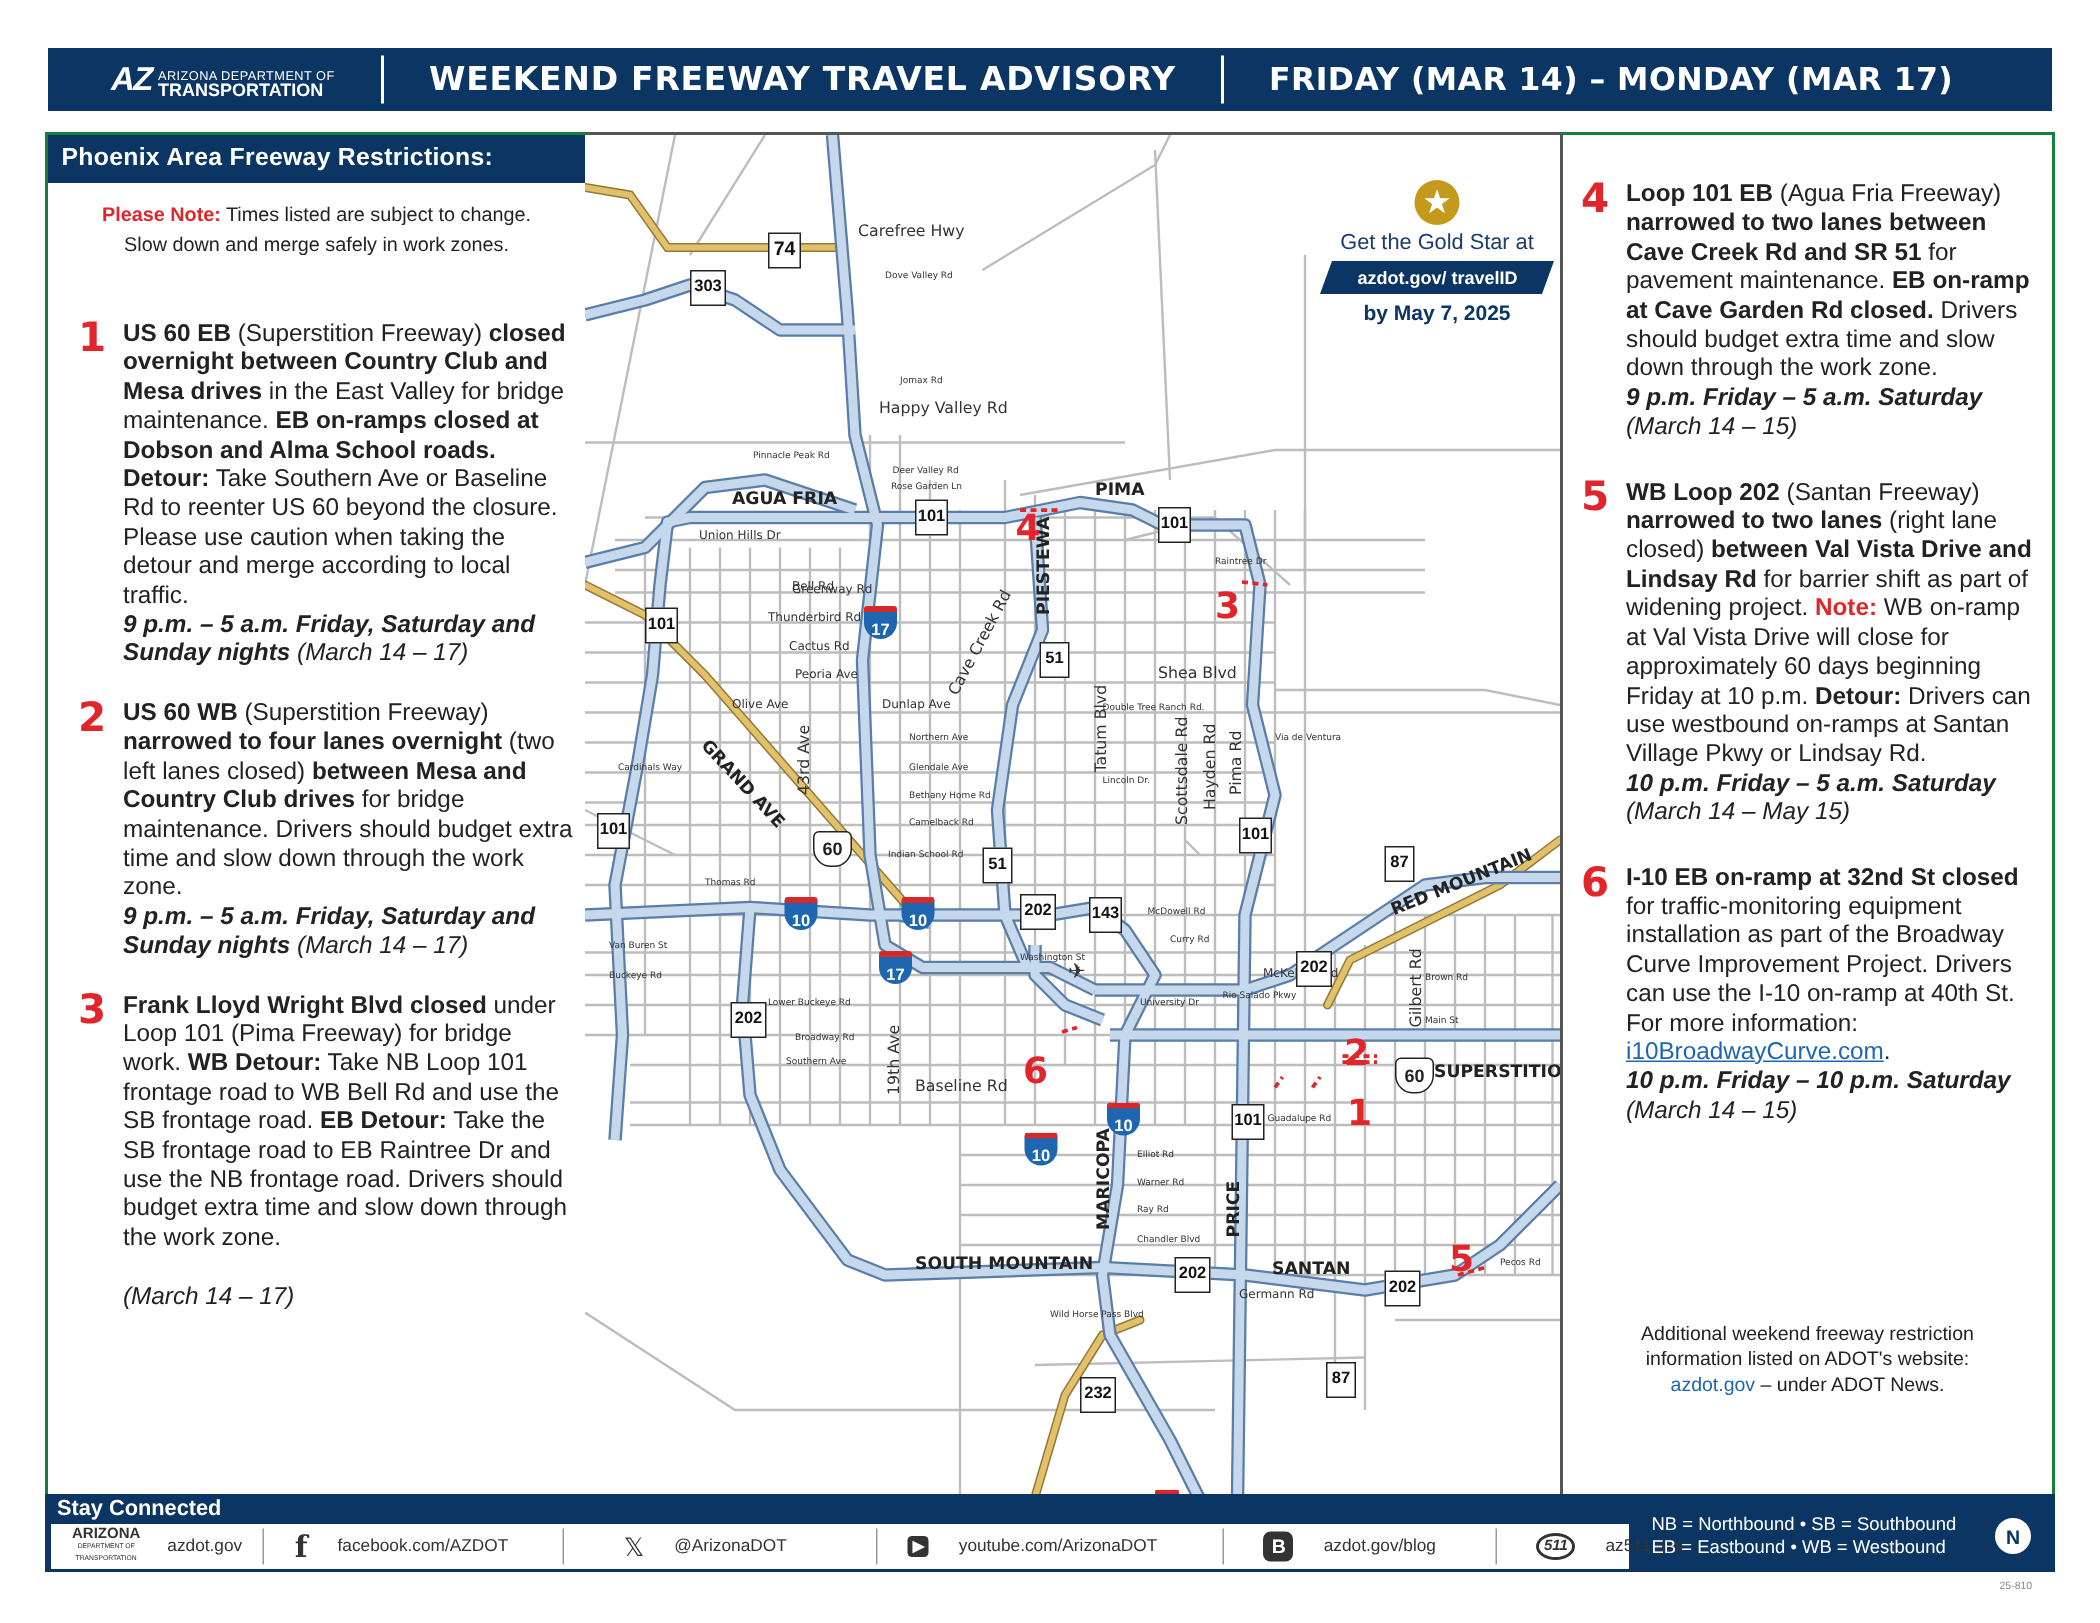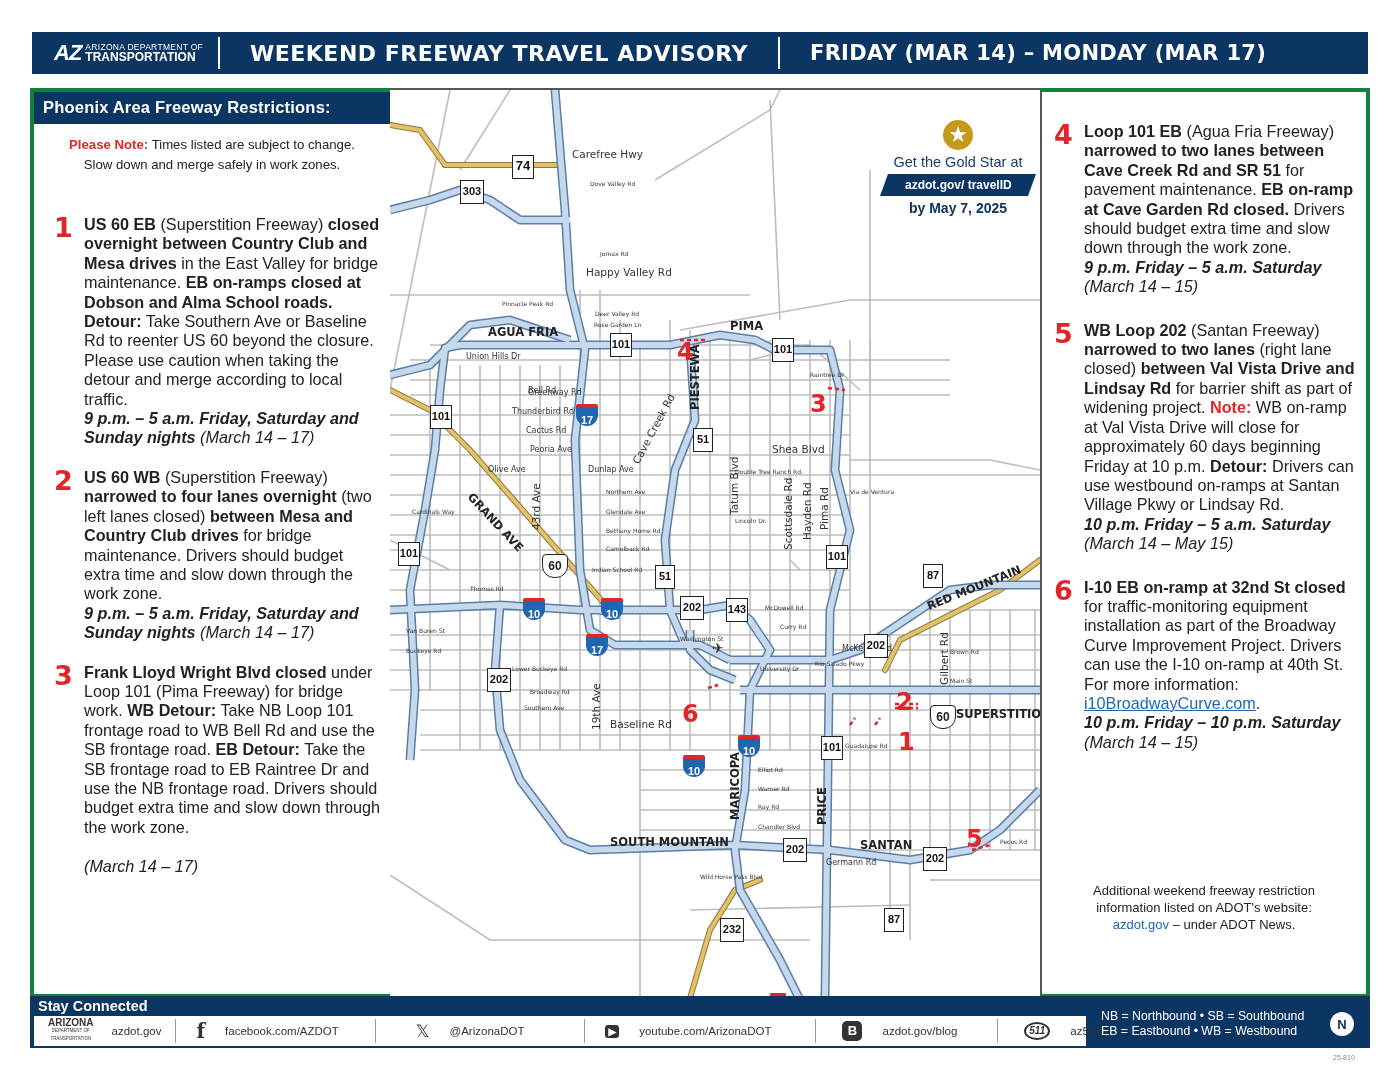--- a/index.html
+++ b/index.html
@@ -1,30 +1,30 @@
 <!DOCTYPE html>
 <html><head>
 <meta charset="utf-8">
 <style>
   * { box-sizing: border-box; margin: 0; padding: 0; }
   body { width: 1400px; height: 1082px; background: #ffffff; font-family: "Liberation Sans", sans-serif; color: #222; position: relative; overflow: hidden; }
 
   
   .header { position: absolute; left: 32px; top: 32px; width: 1336px; height: 42px; background: #0b3563; display: flex; align-items: center; color: #fff; }
-  .logo { display: flex; align-items: center; padding-left: 22px; width: 186px; }
+  .logo { display: flex; align-items: flex-end; padding-left: 42px; width: 222px; }
   .logo-az { font-weight: 900; font-size: 22px; font-style: italic; letter-spacing: -1px; margin-right: 4px; }
   .logo-text { display: flex; flex-direction: column; line-height: 1; }
   .logo-text .l1 { font-size: 8.5px; letter-spacing: 0.3px; }
   .logo-text .l2 { font-size: 12px; font-weight: 700; }
   .hdr-div { width: 2px; height: 32px; background: #fff; }
   .hdr-title { font-weight: 900; font-size: 22px; letter-spacing: 0.5px; padding: 0 30px; font-family: "DejaVu Sans", sans-serif; }
   .hdr-dates { font-weight: 900; font-size: 21px; letter-spacing: 0.3px; padding-left: 30px; font-family: "DejaVu Sans", sans-serif; }
 
   
-  .panel { position: absolute; border: 4px solid #15803d; background: #fff; }
+  .panel { position: absolute; border: 2px solid #15803d; background: #fff; }
   .left-panel { left: 30px; top: 88px; width: 360px; height: 910px; border-right: none; }
   .left-panel .ptitle { height: 32px; background: #0b3563; color: #fff; font-size: 16.5px; font-weight: 700; padding: 6px 9px; letter-spacing: 0.2px; }
   .note { text-align: center; font-size: 13.2px; line-height: 20px; margin-top: 11px; color: #222; }
   .note .red { color: #e0262b; font-weight: 700; text-align: right; }
   .item { display: flex; margin-left: 20px; margin-right: 8px; }
   .num { color: #e0262b; font-size: 27px; font-weight: 900; width: 30px; line-height: 26px; font-family: "DejaVu Sans", sans-serif; }
   .itext { flex: 1; font-size: 16.2px; line-height: 19.4px; color: #222; }
   .itext b { font-weight: 700; }
   .itext i.t { font-weight: 700; font-style: italic; }
   .itext i.d { font-style: italic; }
@@ -252,21 +252,21 @@
 
   <span class="lbl xl" style="left:98px;top:235px">AGUA FRIA</span>
   <span class="lbl xl" style="left:340px;top:229px">PIMA</span>
   <span class="lbl xl v" style="left:298px;top:320px">PIESTEWA</span>
   <span class="lbl xl" style="left:85px;top:400px;transform:rotate(47deg);transform-origin:left top">GRAND AVE</span>
   <span class="lbl xl" style="left:535px;top:510px;transform:rotate(-22deg);transform-origin:left top">RED MOUNTAIN</span>
   <span class="lbl xl" style="left:566px;top:617px">SUPERSTITION</span>
   <span class="lbl xl v" style="left:338px;top:730px">MARICOPA</span>
   <span class="lbl xl v" style="left:425px;top:735px">PRICE</span>
   <span class="lbl xl" style="left:220px;top:745px">SOUTH MOUNTAIN</span>
-  <span class="lbl xl" style="left:470px;top:748px">SANTAN</span>
+  <span class="lbl xl" style="left:458px;top:748px">SANTAN</span>
 
   <span class="lbl l" style="left:182px;top:58px">Carefree Hwy</span>
   <span class="lbl l" style="left:196px;top:176px">Happy Valley Rd</span>
   <span class="lbl m" style="left:76px;top:262px">Union Hills Dr</span>
   <span class="lbl m" style="left:138px;top:296px">Bell Rd</span>
   <span class="lbl m" style="left:138px;top:298px">Greenway Rd</span>
   <span class="lbl m" style="left:122px;top:317px">Thunderbird Rd</span>
   <span class="lbl m" style="left:136px;top:336px">Cactus Rd</span>
   <span class="lbl m" style="left:140px;top:355px">Peoria Ave</span>
   <span class="lbl m" style="left:98px;top:375px">Olive Ave</span>

